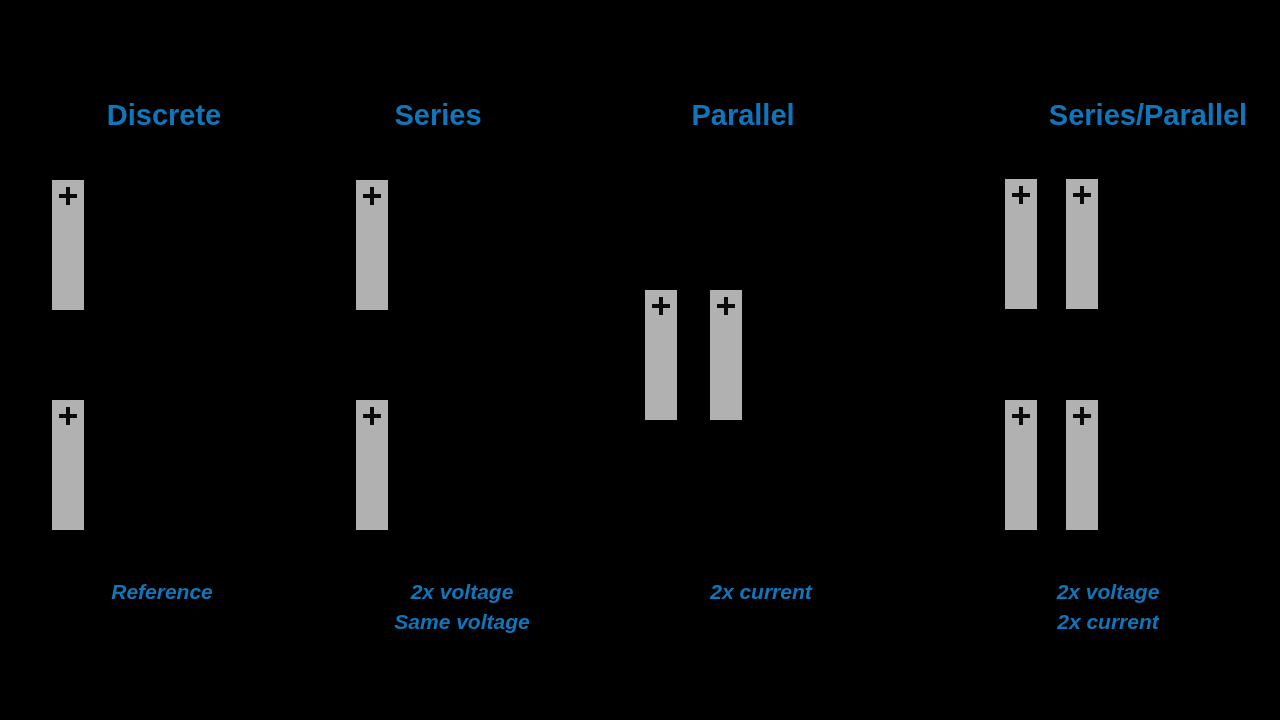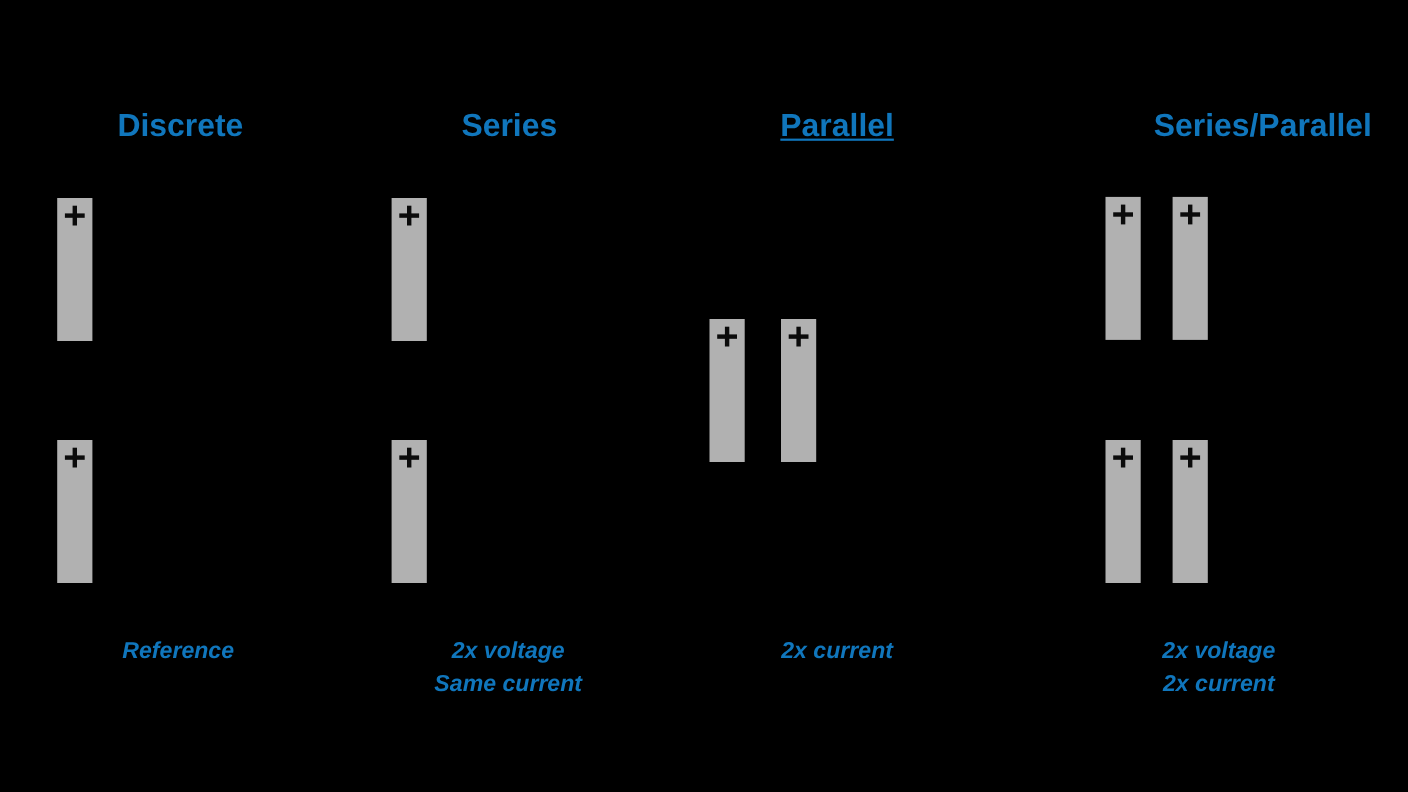--- a/index.html
+++ b/index.html
@@ -23,22 +23,22 @@
     position:absolute;
     top:100px;
     transform:translateX(-50%);
     font-weight:bold;
     font-size:29px;
     line-height:31px;
     color:var(--blue);
     white-space:nowrap;
   }
   .col-title.c0{left:164px;}
-  .col-title.c1{left:463px;}
-  .col-title.c2{left:761px;text-decoration:underline;}
+  .col-title.c1{left:438px;}
+  .col-title.c2{left:743px;}
   .col-title.c3{left:1148px;}
   .caption{
     position:absolute;
     top:577px;
     transform:translateX(-50%);
     text-align:center;
     font-style:italic;
     font-weight:600;
     font-size:21px;
     line-height:30px;
@@ -117,21 +117,21 @@
         <span class="plus"></span>
       </div>
     </div>
 
   <div class="caption c0">
     <span>Reference</span>
 
   </div>
   <div class="caption c1">
     <span>2x voltage</span>
-    <span>Same current</span>
+    <span>Same voltage</span>
   </div>
   <div class="caption c2">
     <span>2x current</span>
   </div>
   <div class="caption c3">
     <span>2x voltage</span>
     <span>2x current</span>
   </div>
 
 </div>

